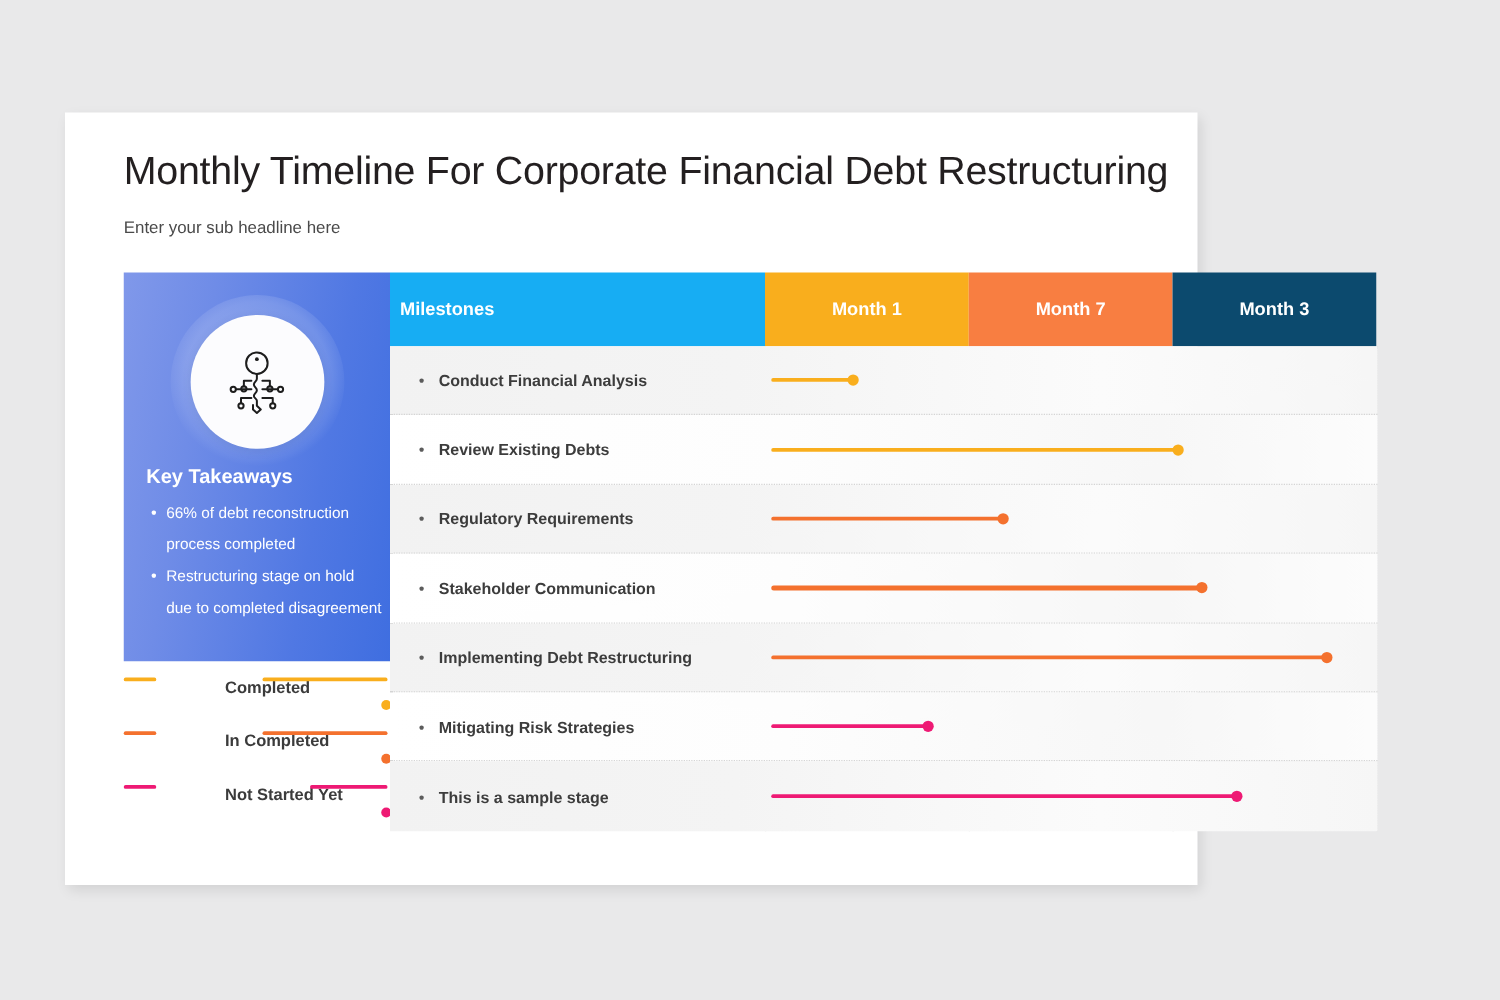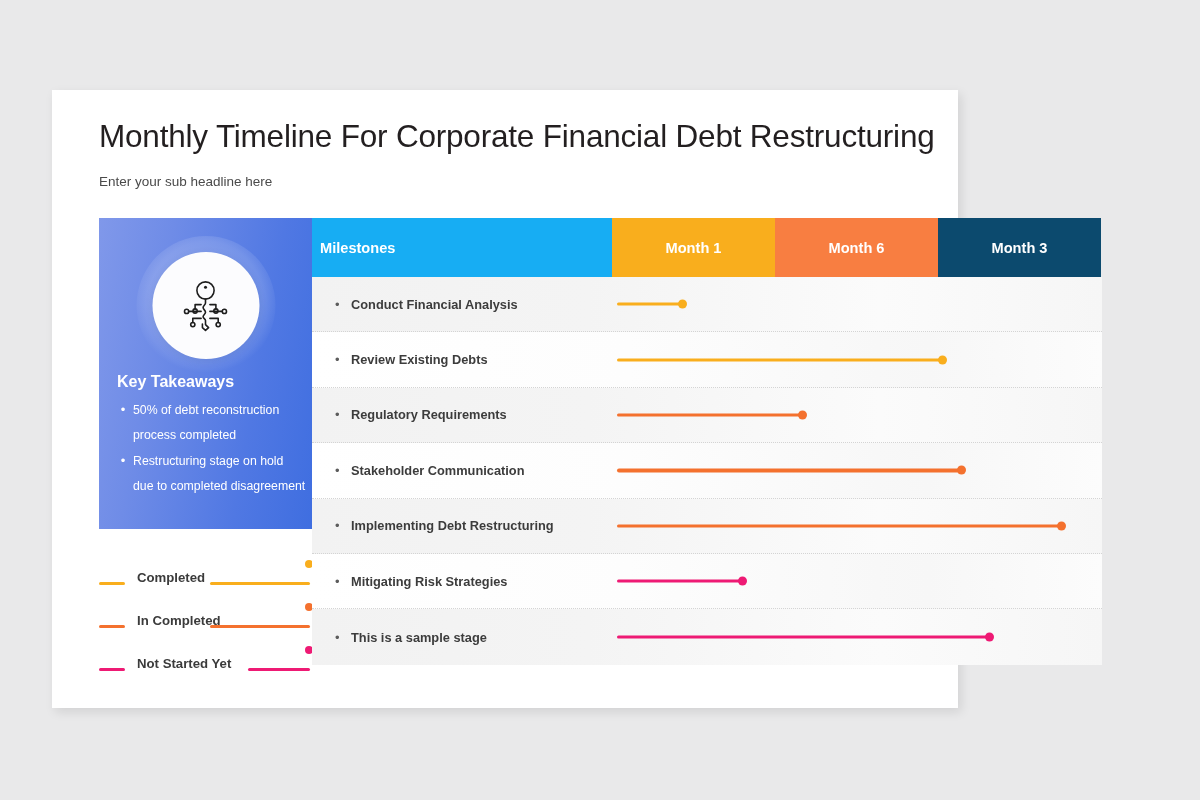--- a/index.html
+++ b/index.html
@@ -124,21 +124,22 @@
     position: absolute;
     left: 47px;
     top: 452px;
     width: 213px;
   }
 
   .legend-row {
     position: relative;
     height: 43px;
     display: flex;
-    align-items: flex-end;
+    align-items: flex-start;
+    gap: 43px;
   }
 
   .legend-dash {
     width: 26px;
     height: 3px;
     border-radius: 2px;
     flex: 0 0 26px;
   }
 
   .legend-label {
@@ -299,21 +300,21 @@
           <circle cx="43.7" cy="49.6" r="2.1"></circle>
         </svg>
       </div>
     </div>
 
     <div class="key-title">Key Takeaways</div>
 
     <div class="key-list">
       <div class="key-item">
         <span class="key-bullet">•</span>
-        <span class="key-text">50% of debt reconstruction process completed</span>
+        <span class="key-text">66% of debt reconstruction process completed</span>
       </div>
       <div class="key-item">
         <span class="key-bullet">•</span>
         <span class="key-text">Restructuring stage on hold due to completed disagreement</span>
       </div>
     </div>
   </div>
 
   <div class="legend">
 
@@ -343,21 +344,21 @@
   <div class="table">
 
     <div class="thead">
       <div class="th th-milestones" style="background:#17adf3">
         <span>Milestones</span>
       </div>
       <div class="th th-month" style="background:#f9ae1d">
         <span>Month 1</span>
       </div>
       <div class="th th-month" style="background:#f87e41">
-        <span>Month 6</span>
+        <span>Month 7</span>
       </div>
       <div class="th th-month" style="background:#0c4a6e">
         <span>Month 3</span>
       </div>
     </div>
 
     <div class="tbody">
 
       <div class="vdiv" style="left:300px"></div>
       <div class="vdiv" style="left:463px"></div>

